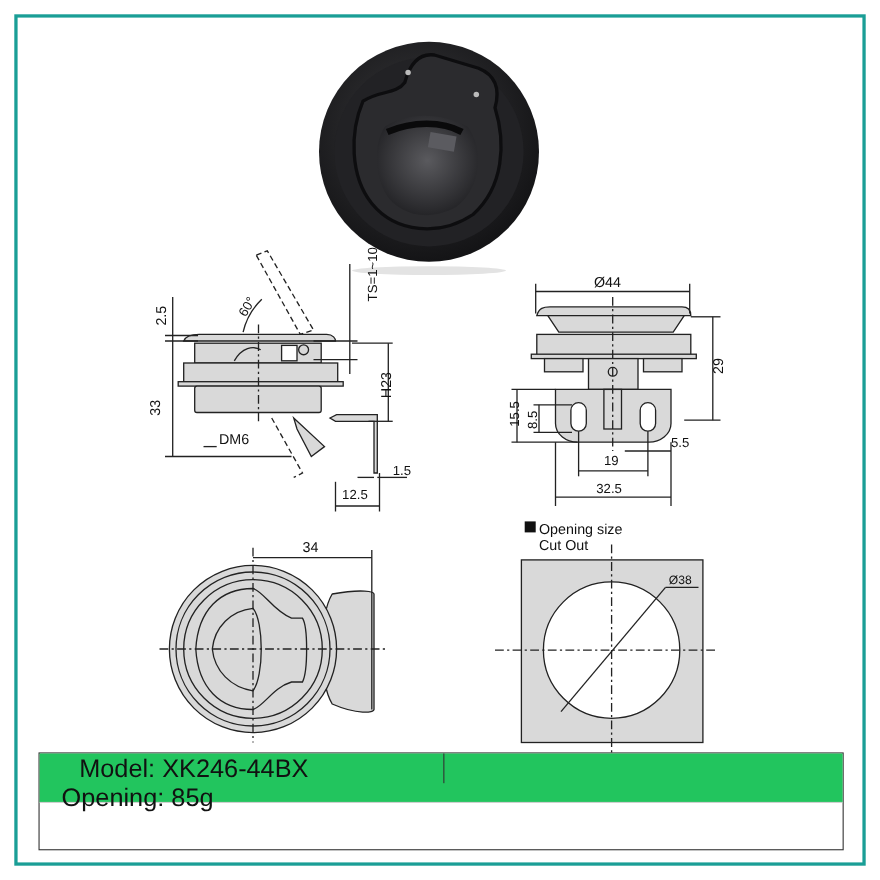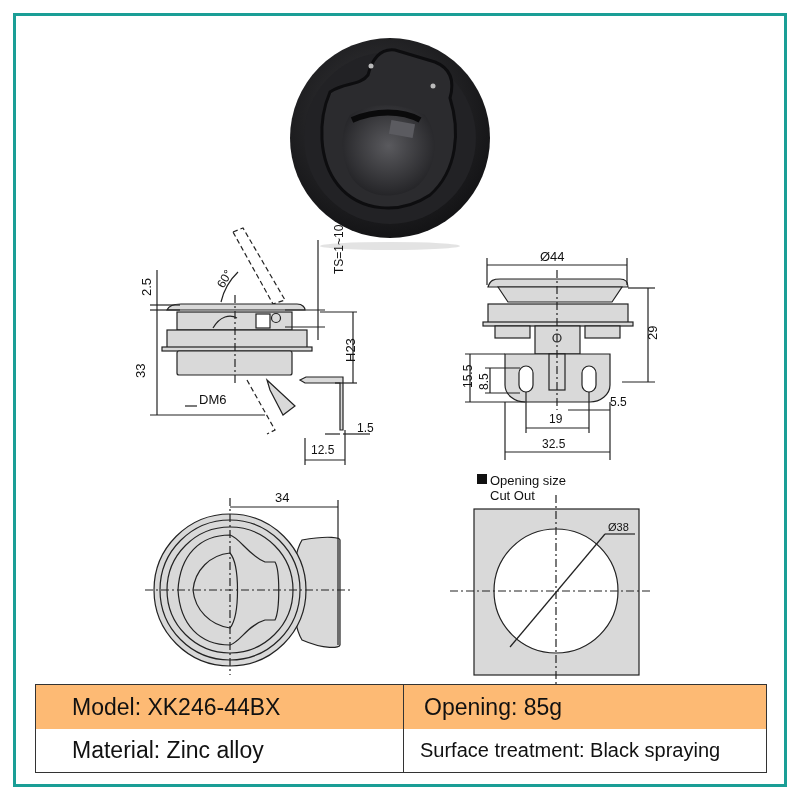--- a/index.html
+++ b/index.html
@@ -2,21 +2,21 @@
 <html><head>
   <meta charset="utf-8">
   <style>
     html, body { margin: 0; padding: 0; background: #ffffff; }
     body { width: 800px; height: 800px; position: relative; overflow: hidden; font-family: "Liberation Sans", sans-serif; }
     .frame { position: absolute; left: 13px; top: 13px; width: 768px; height: 768px; border: 3px solid #1a9e96; box-sizing: content-box; }
     .abs { position: absolute; }
     svg text { font-family: "Liberation Sans", sans-serif; fill: #111; }
     .spec-table { position: absolute; left: 35px; top: 684px; width: 732px; height: 89px; border: 1.5px solid #333; box-sizing: border-box; border-collapse: collapse; }
     .row { position: absolute; left: 0; width: 100%; height: 44px; display: flex; }
-    .row.r0 { top: 0; background: #fdba74; }
+    .row.r0 { top: 0; background: #22c55e; flex-direction: column; }
     .row.r1 { top: 44px; background: #ffffff; height: 43px; }
     .cell { height: 100%; display: flex; align-items: center; color: #111; box-sizing: border-box; }
     .cell.c0 { width: 368px; padding-left: 36px; font-size: 23px; border-right: 1.5px solid #333; }
     .cell.c1 { flex: 1; padding-left: 20px; font-size: 23px; }
     .r1 .cell.c1 { font-size: 20px; padding-left: 16px; }
     .r0 { border-bottom: 1px solid #cfcfcf; }
   </style>
 </head>
 <body>
 
@@ -167,17 +167,13 @@
   <text x="50" y="20" font-size="13">Opening size</text>
   <text x="50" y="35" font-size="13">Cut Out</text>
   <text x="168" y="66" font-size="11">Ø38</text>
 </svg>
 
 <div class="spec-table">
   <div class="row r0">
     <div class="cell c0">Model: XK246-44BX</div>
     <div class="cell c1">Opening: 85g</div>
   </div>
-  <div class="row r1">
-    <div class="cell c0">Material: Zinc alloy</div>
-    <div class="cell c1">Surface treatment: Black spraying</div>
-  </div>
 </div>
 
 </body></html>

